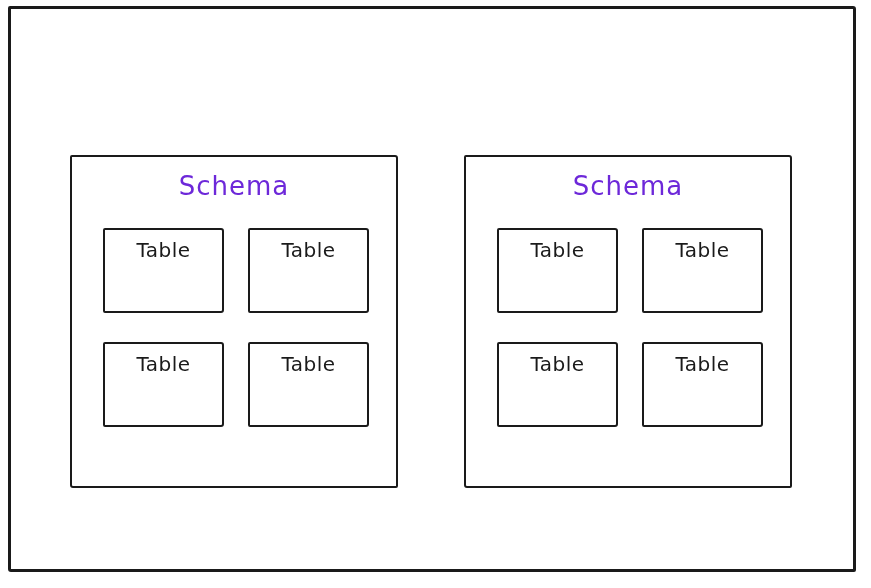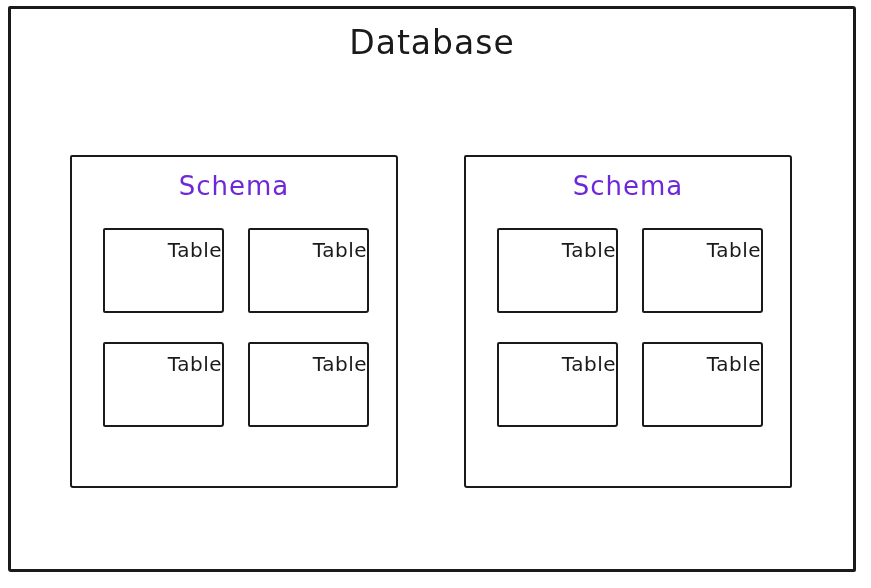--- a/index.html
+++ b/index.html
@@ -71,36 +71,35 @@
     grid-template-rows: 85px 85px;
     column-gap: 24px;
     row-gap: 29px;
   }
   .table-box {
     border: 2.5px solid #1a1a1a;
     border-radius: 2px 3px 3px 2px;
     background: #ffffff;
     box-sizing: border-box;
     display: flex;
-    justify-content: flex-end;
+    justify-content: center;
     align-items: flex-start;
     padding-top: 8px;
   }
   .table-label {
     font-size: 20px;
     letter-spacing: 0.5px;
     color: #1a1a1a;
   }
 </style>
 </head>
 <body>
 
 <div class="canvas">
   <div class="database-box">
-    <div class="database-title">Database</div>
 
     <div class="schema-box schema-0">
       <div class="schema-title">Schema</div>
       <div class="table-grid">
         <div class="table-box">
           <span class="table-label">Table</span>
         </div>
         <div class="table-box">
           <span class="table-label">Table</span>
         </div>

